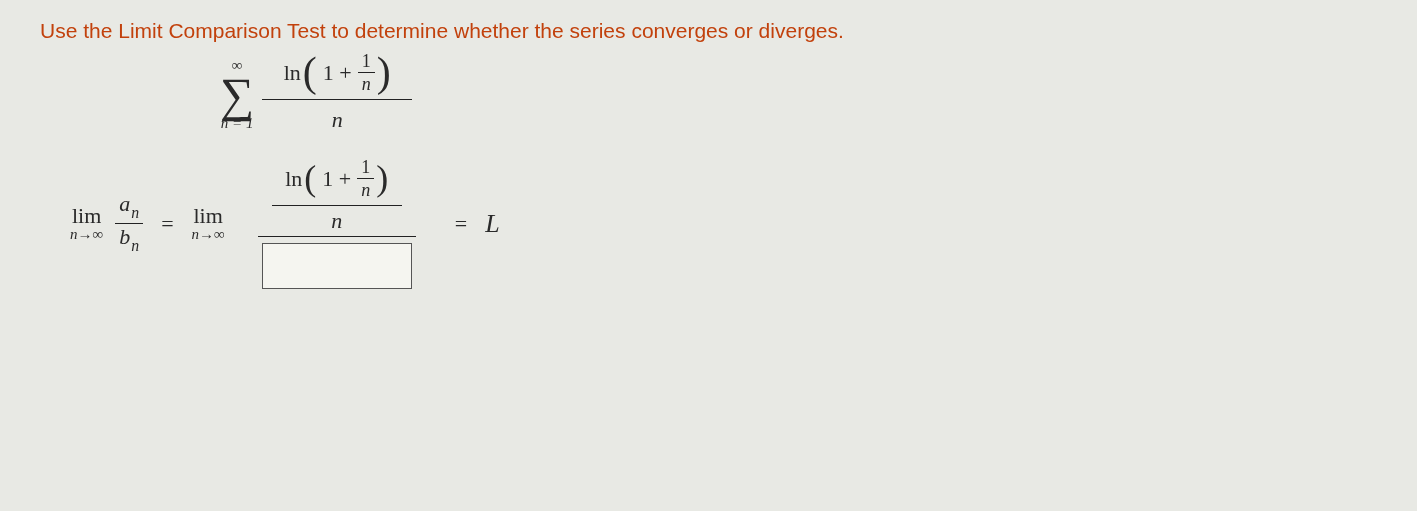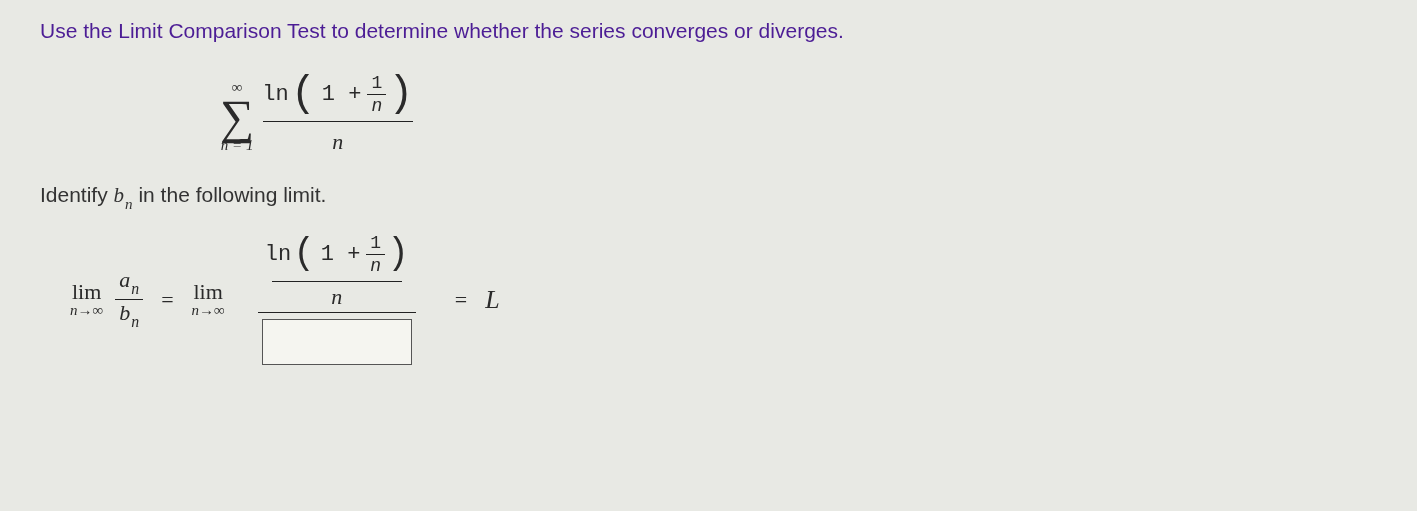--- a/index.html
+++ b/index.html
@@ -12,23 +12,23 @@
     height: 511px;
     overflow: hidden;
   }
   .page {
     padding: 16px 30px 20px 40px;
     color: #2a2a2a;
     font-size: 21px;
     line-height: 1.45;
   }
   .instruction {
-    margin-bottom: 28px;
+    margin-bottom: 6px;
     font-weight: 400;
-    color: #4c1d95;
+    color: #c2410c;
   }
   .math-block {
     margin-left: 180px;
     margin-bottom: 22px;
     font-family: "Times New Roman", serif;
     font-size: 22px;
   }
   .identify {
     margin-bottom: 18px;
     color: #333;
@@ -110,21 +110,20 @@
   .big-nested-frac {
     display: inline-flex;
     flex-direction: column;
     align-items: center;
   }
   .big-nested-frac .outer-num {
     display: flex;
     flex-direction: column;
     align-items: flex-start;
     padding-bottom: 3px;
-    font-family: Liberation Mono, monospace;
   }
   .inner-ln-frac {
     display: flex;
     align-items: center;
     gap: 2px;
   }
   .ln-frac-bar {
     border-top: 1.2px solid #222;
     margin-top: 3px;
     padding-top: 4px;
@@ -166,23 +165,20 @@
           </span>
           <span class="paren-big">)</span>
         </span>
       </span>
       <span class="ln-frac-bar wide">
         <span class="italic">n</span>
       </span>
     </span>
   </div>
 
-  <div class="identify">
-    <span>Identify </span><em>b</em><span class="sub">n</span><span> in the following limit.</span>
-  </div>
 
   <div class="limit-block">
 
     <span class="lim">
       <span class="top">lim</span>
       <span class="bot">n→∞</span>
     </span>
 
     <span class="frac">
       <span class="num">

